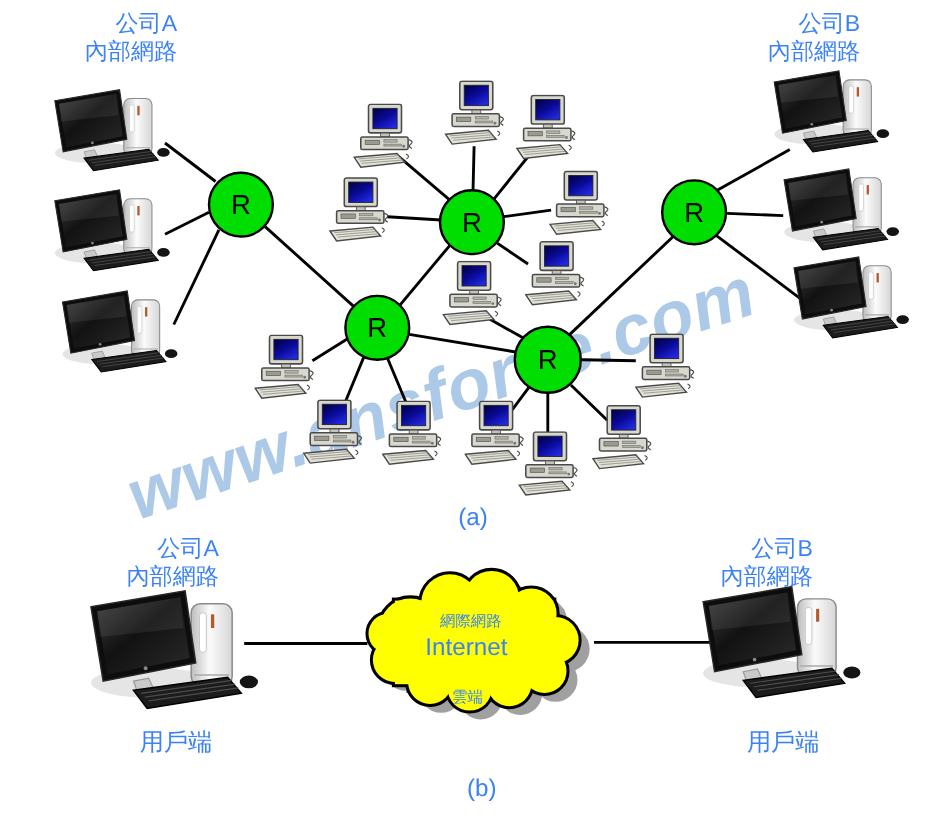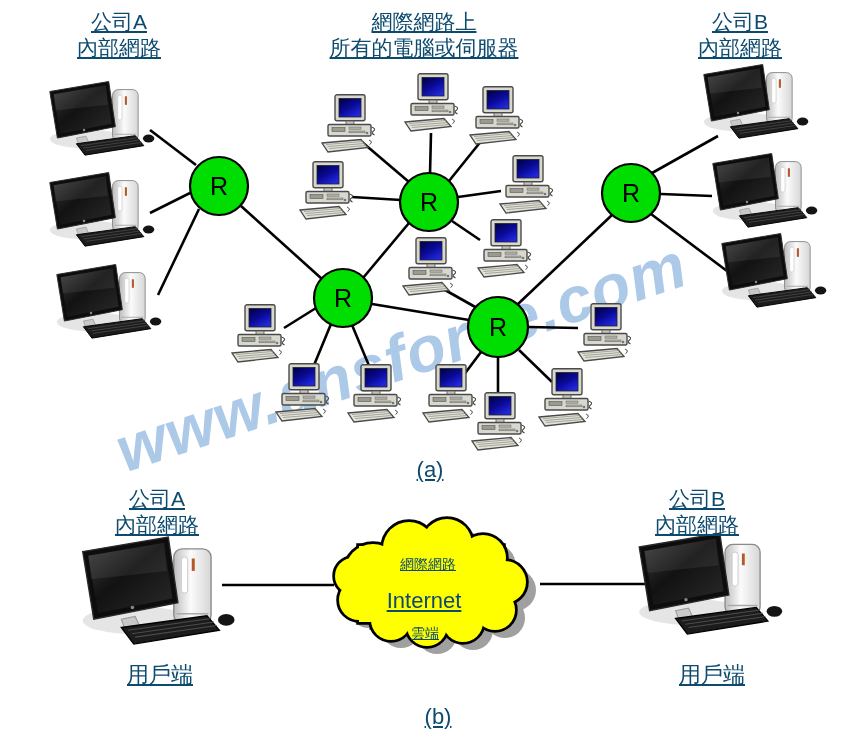--- a/index.html
+++ b/index.html
@@ -10,22 +10,22 @@
   #watermark{
     position:absolute;left:118px;top:415px;z-index:1;
     transform:rotate(-18.5deg);transform-origin:0 50%;
     font-size:64px;font-weight:bold;font-style:italic;letter-spacing:1px;
     color:#a9c7e7;opacity:.95;white-space:nowrap;
     font-family:"Liberation Sans","DejaVu Sans",sans-serif;
   }
   #net-svg{position:absolute;left:0;top:0;z-index:2;}
   #labels{position:absolute;left:0;top:0;width:100%;height:100%;z-index:3;pointer-events:none;}
   .lbl{
-    position:absolute;transform:translateX(-50%);text-align:center;
-    white-space:pre-line;line-height:1.25;color:#0c4a6e;text-decoration:underline;
+    position:absolute;transform:translateX(-50%);text-align:right;
+    white-space:pre-line;line-height:1.25;color:#3b82f6;
   }
   .edge{stroke:#000;stroke-width:2.6px;}
 </style>
 </head>
 <body>
 
 <div id="stage">
 
   <div id="watermark">www.ansforce.com</div>
 
@@ -177,29 +177,27 @@
         <g>
           <circle cx="631" cy="193" r="29" fill="#00dd00" stroke="#000000" stroke-width="2.2"></circle>
           <text x="631" y="201.5" text-anchor="middle" font-size="25" fill="#000" font-family="&quot;Liberation Sans&quot;,&quot;DejaVu Sans&quot;,sans-serif">R</text>
         </g>
       </g>
   </svg>
 
   <div id="labels">
       <div class="lbl" style="left: 119px; top: 9px; font-size: 21px;">公司A
 內部網路</div>
-      <div class="lbl" style="left: 424px; top: 9px; font-size: 21px;">網際網路上
-所有的電腦或伺服器</div>
       <div class="lbl" style="left: 740px; top: 9px; font-size: 21px;">公司B
 內部網路</div>
       <div class="lbl" style="left: 430px; top: 456px; font-size: 22px;">(a)</div>
       <div class="lbl" style="left: 157px; top: 486px; font-size: 21px;">公司A
 內部網路</div>
       <div class="lbl" style="left: 697px; top: 486px; font-size: 21px;">公司B
 內部網路</div>
       <div class="lbl" style="left: 428px; top: 556px; font-size: 14px;">網際網路</div>
-      <div class="lbl" style="left: 424px; top: 587px; font-size: 22px;">Internet</div>
+      <div class="lbl" style="left: 424px; top: 574px; font-size: 22px;">Internet</div>
       <div class="lbl" style="left: 160px; top: 661px; font-size: 22px;">用戶端</div>
       <div class="lbl" style="left: 425px; top: 625px; font-size: 14px;">雲端</div>
       <div class="lbl" style="left: 712px; top: 661px; font-size: 22px;">用戶端</div>
       <div class="lbl" style="left: 438px; top: 703px; font-size: 22px;">(b)</div>
     </div>
 </div>
 
 </body></html>

